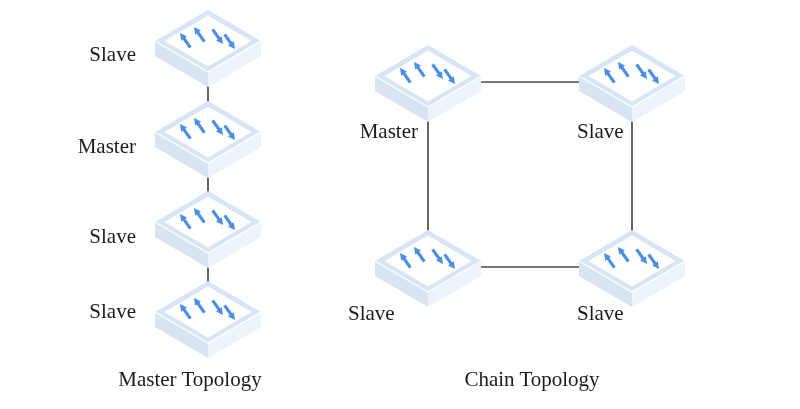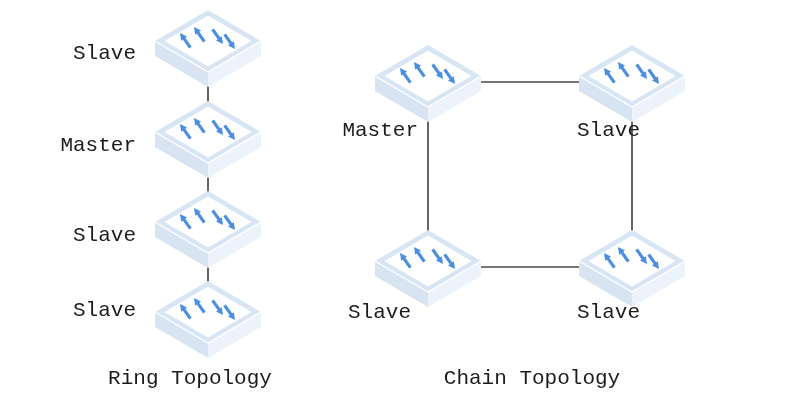--- a/index.html
+++ b/index.html
@@ -1,20 +1,20 @@
 <!DOCTYPE html>
 <html><head>
 <meta charset="utf-8">
 <style>
   html,body{margin:0;padding:0;background:#fff;}
   .canvas{
     position:relative;
     width:800px;height:409px;
     background:#ffffff;
-    font-family:Liberation Mono, monospace;
+    font-family:Liberation Serif, serif;
     overflow:hidden;
   }
   .links{position:absolute;left:0;top:0;width:800px;height:409px;}
   .switch{position:absolute;width:110px;height:80px;}
   .switch svg{display:block;width:110px;height:80px;}
   .node-label{
     position:absolute;
     font-size:21px;
     line-height:24px;
     color:var(--label-color,#1c1c1c);
@@ -114,21 +114,21 @@
         <path d="M78.5,36.1 L71.6,26.4" stroke="#4a8fe2" stroke-width="3.2" fill="none"></path>
         <polygon points="82,41 75,37.4 80.8,33.2" fill="#4a8fe2"></polygon>
       </svg>
     </div>
 
   <div class="node-label align-right" style="left:46px;top:42px">Slave</div>
   <div class="node-label align-right" style="left:46px;top:134px">Master</div>
   <div class="node-label align-right" style="left:46px;top:224px">Slave</div>
   <div class="node-label align-right" style="left:46px;top:299px">Slave</div>
 
-  <div class="caption" style="left:85px;top:367px">Ring Topology</div>
+  <div class="caption" style="left:85px;top:367px">Master Topology</div>
 
   <div class="switch" style="left:373px;top:43px">
       <svg viewBox="0 0 110 80" xmlns="http://www.w3.org/2000/svg">
         <polygon points="2,33 55,64 55,79 2,48" fill="#d9e4f2"></polygon>
         <polygon points="55,64 108,33 108,48 55,79" fill="#edf3fb"></polygon>
         <polygon points="55,2 108,33 55,64 2,33" fill="#d8e5f4"></polygon>
         <polygon points="55,7.5 98.5,33 55,58.5 11.5,33" fill="#ffffff"></polygon>
         <polyline points="2,33 55,64 108,33" fill="none" stroke="#ffffff" stroke-width="1.4"></polyline>
         <path d="M30.5,29.9 L37.4,39.6" stroke="#4a8fe2" stroke-width="3.2" fill="none"></path>
         <polygon points="27,25 34,28.6 28.2,32.8" fill="#4a8fe2"></polygon>

